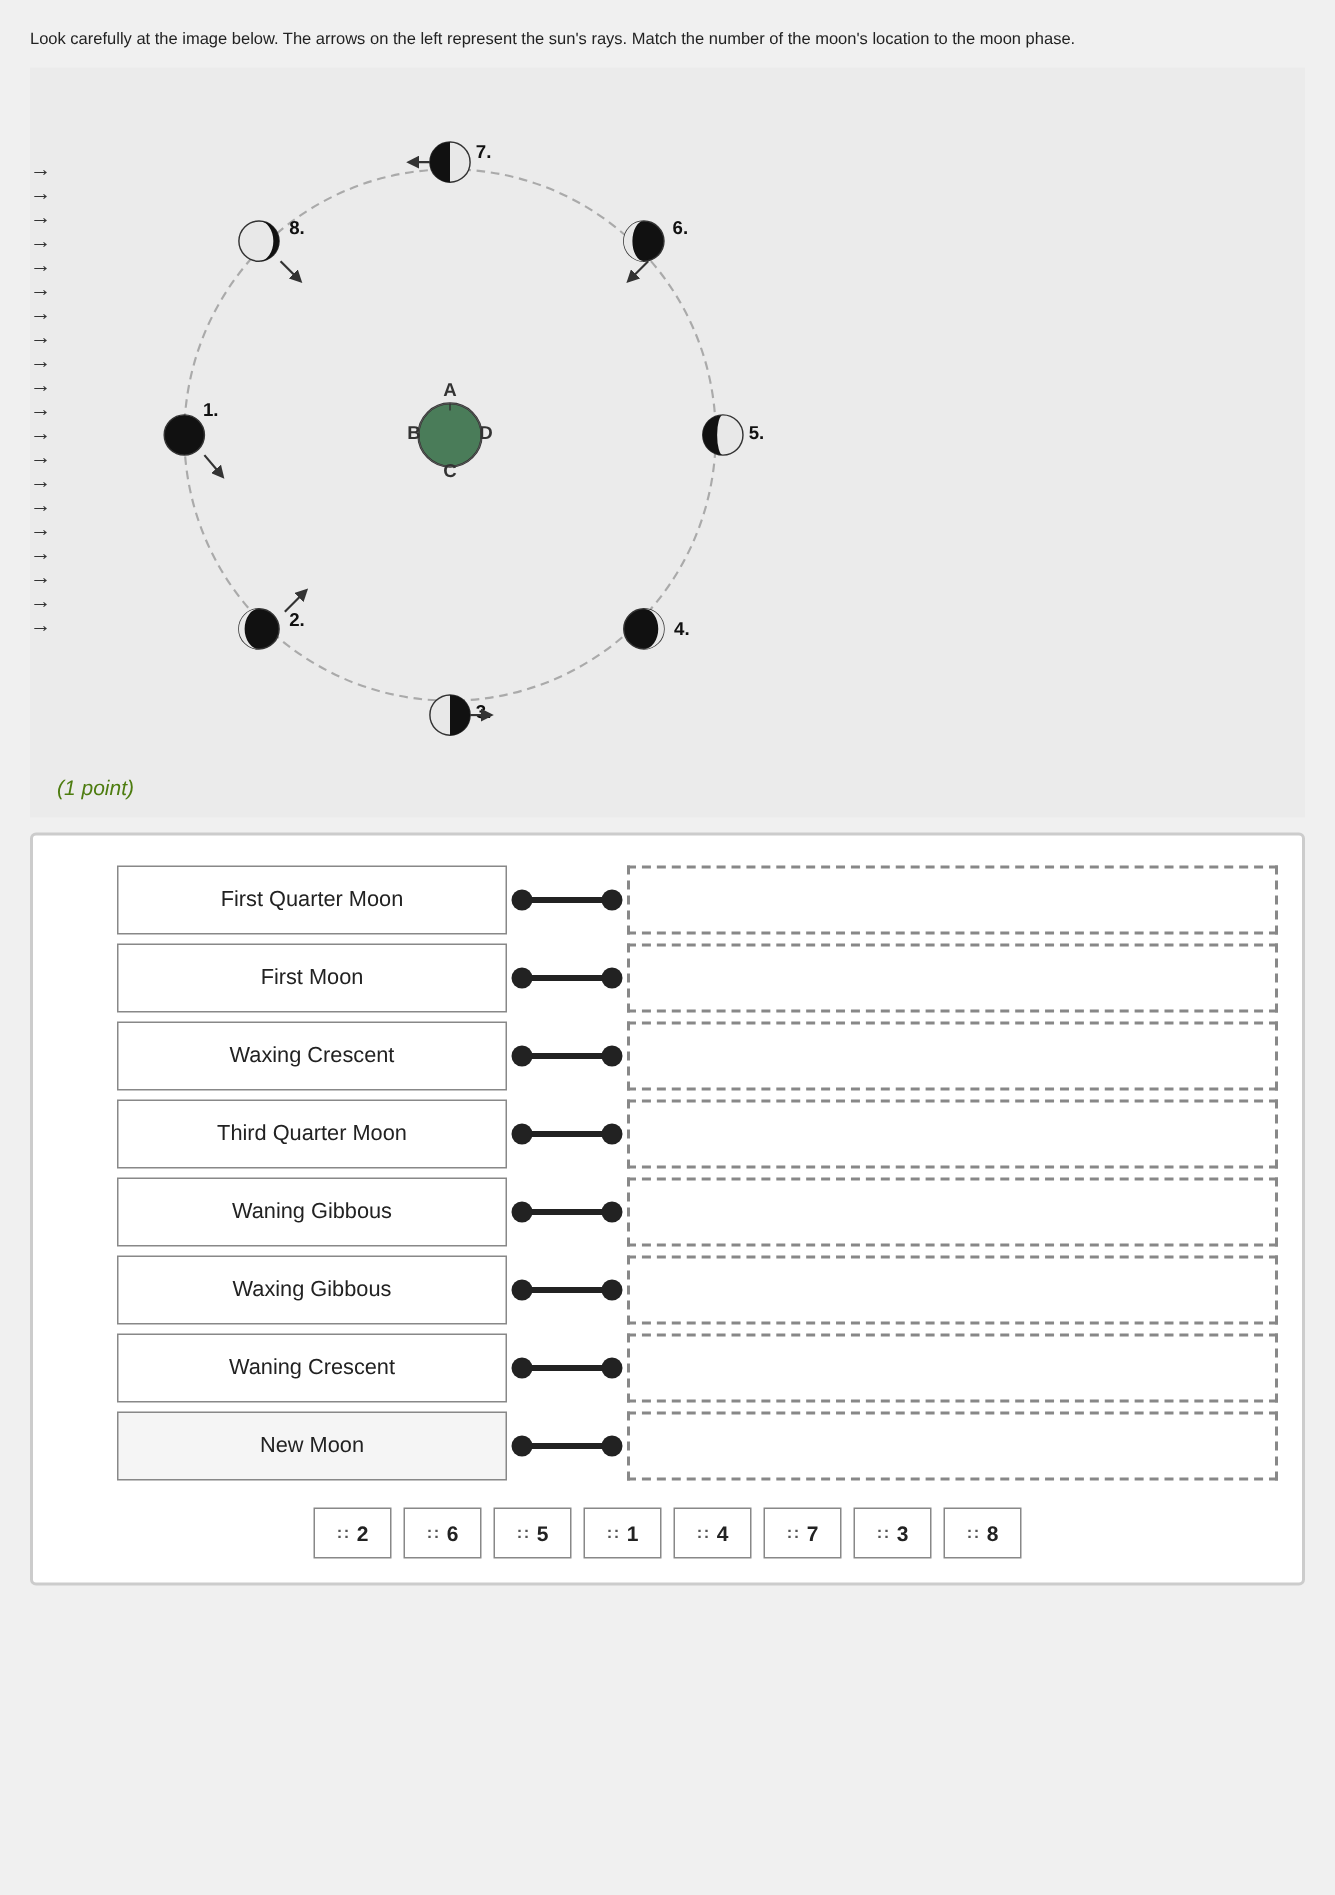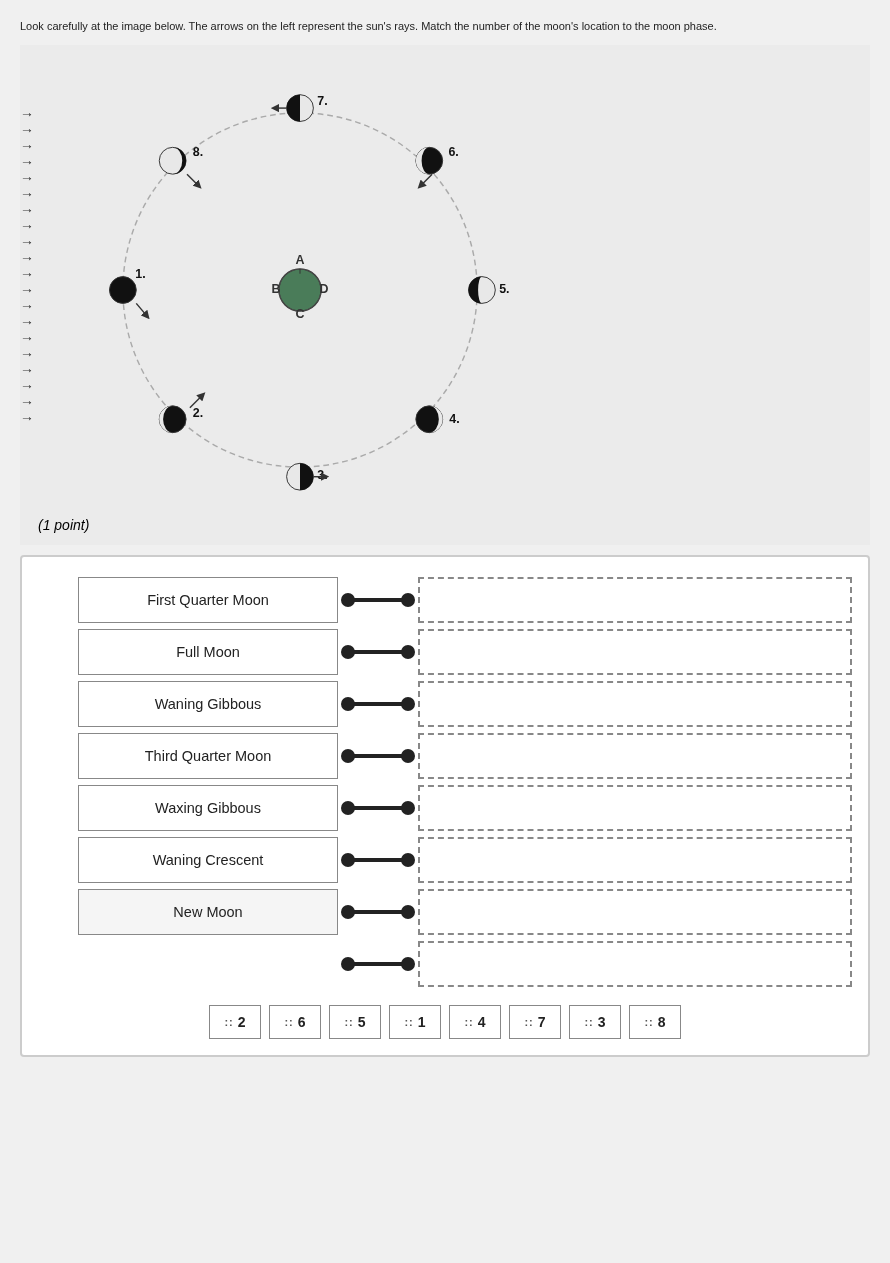--- a/index.html
+++ b/index.html
@@ -57,21 +57,21 @@
       height: 100%;
     }
 
     
     .score-label {
       position: absolute;
       bottom: 12px;
       left: 18px;
       font-style: italic;
       font-size: 14px;
-      color: #000000;
+      color: #4d7c0f;
     }
 
     
     .matching-section {
       background: #fff;
       border: 2px solid #ccc;
       border-radius: 4px;
       padding: 20px 16px 16px 16px;
       margin-top: 10px;
       position: relative;
@@ -293,23 +293,24 @@
   </div>
 
   <div class="score-label">(1 point)</div>
 </div>
 
 <div class="matching-section">
   <div class="matching-rows">
 
     <div class="left-column" id="left-col">
         <div class="phase-box">First Quarter Moon</div>
-        <div class="phase-box">Full Moon</div>
+        <div class="phase-box">First Moon</div>
+        <div class="phase-box">Waxing Crescent</div>
+        <div class="phase-box">Third Quarter Moon</div>
         <div class="phase-box">Waning Gibbous</div>
-        <div class="phase-box">Third Quarter Moon</div>
         <div class="phase-box">Waxing Gibbous</div>
         <div class="phase-box">Waning Crescent</div>
         <div class="phase-box checked">New Moon</div>
       </div>
 
     <div class="connector-column" id="conn-col">
         <div class="connector">
     <div class="connector-line">
       <div class="connector-dot-left"></div>
       <div class="connector-dot-right"></div>

